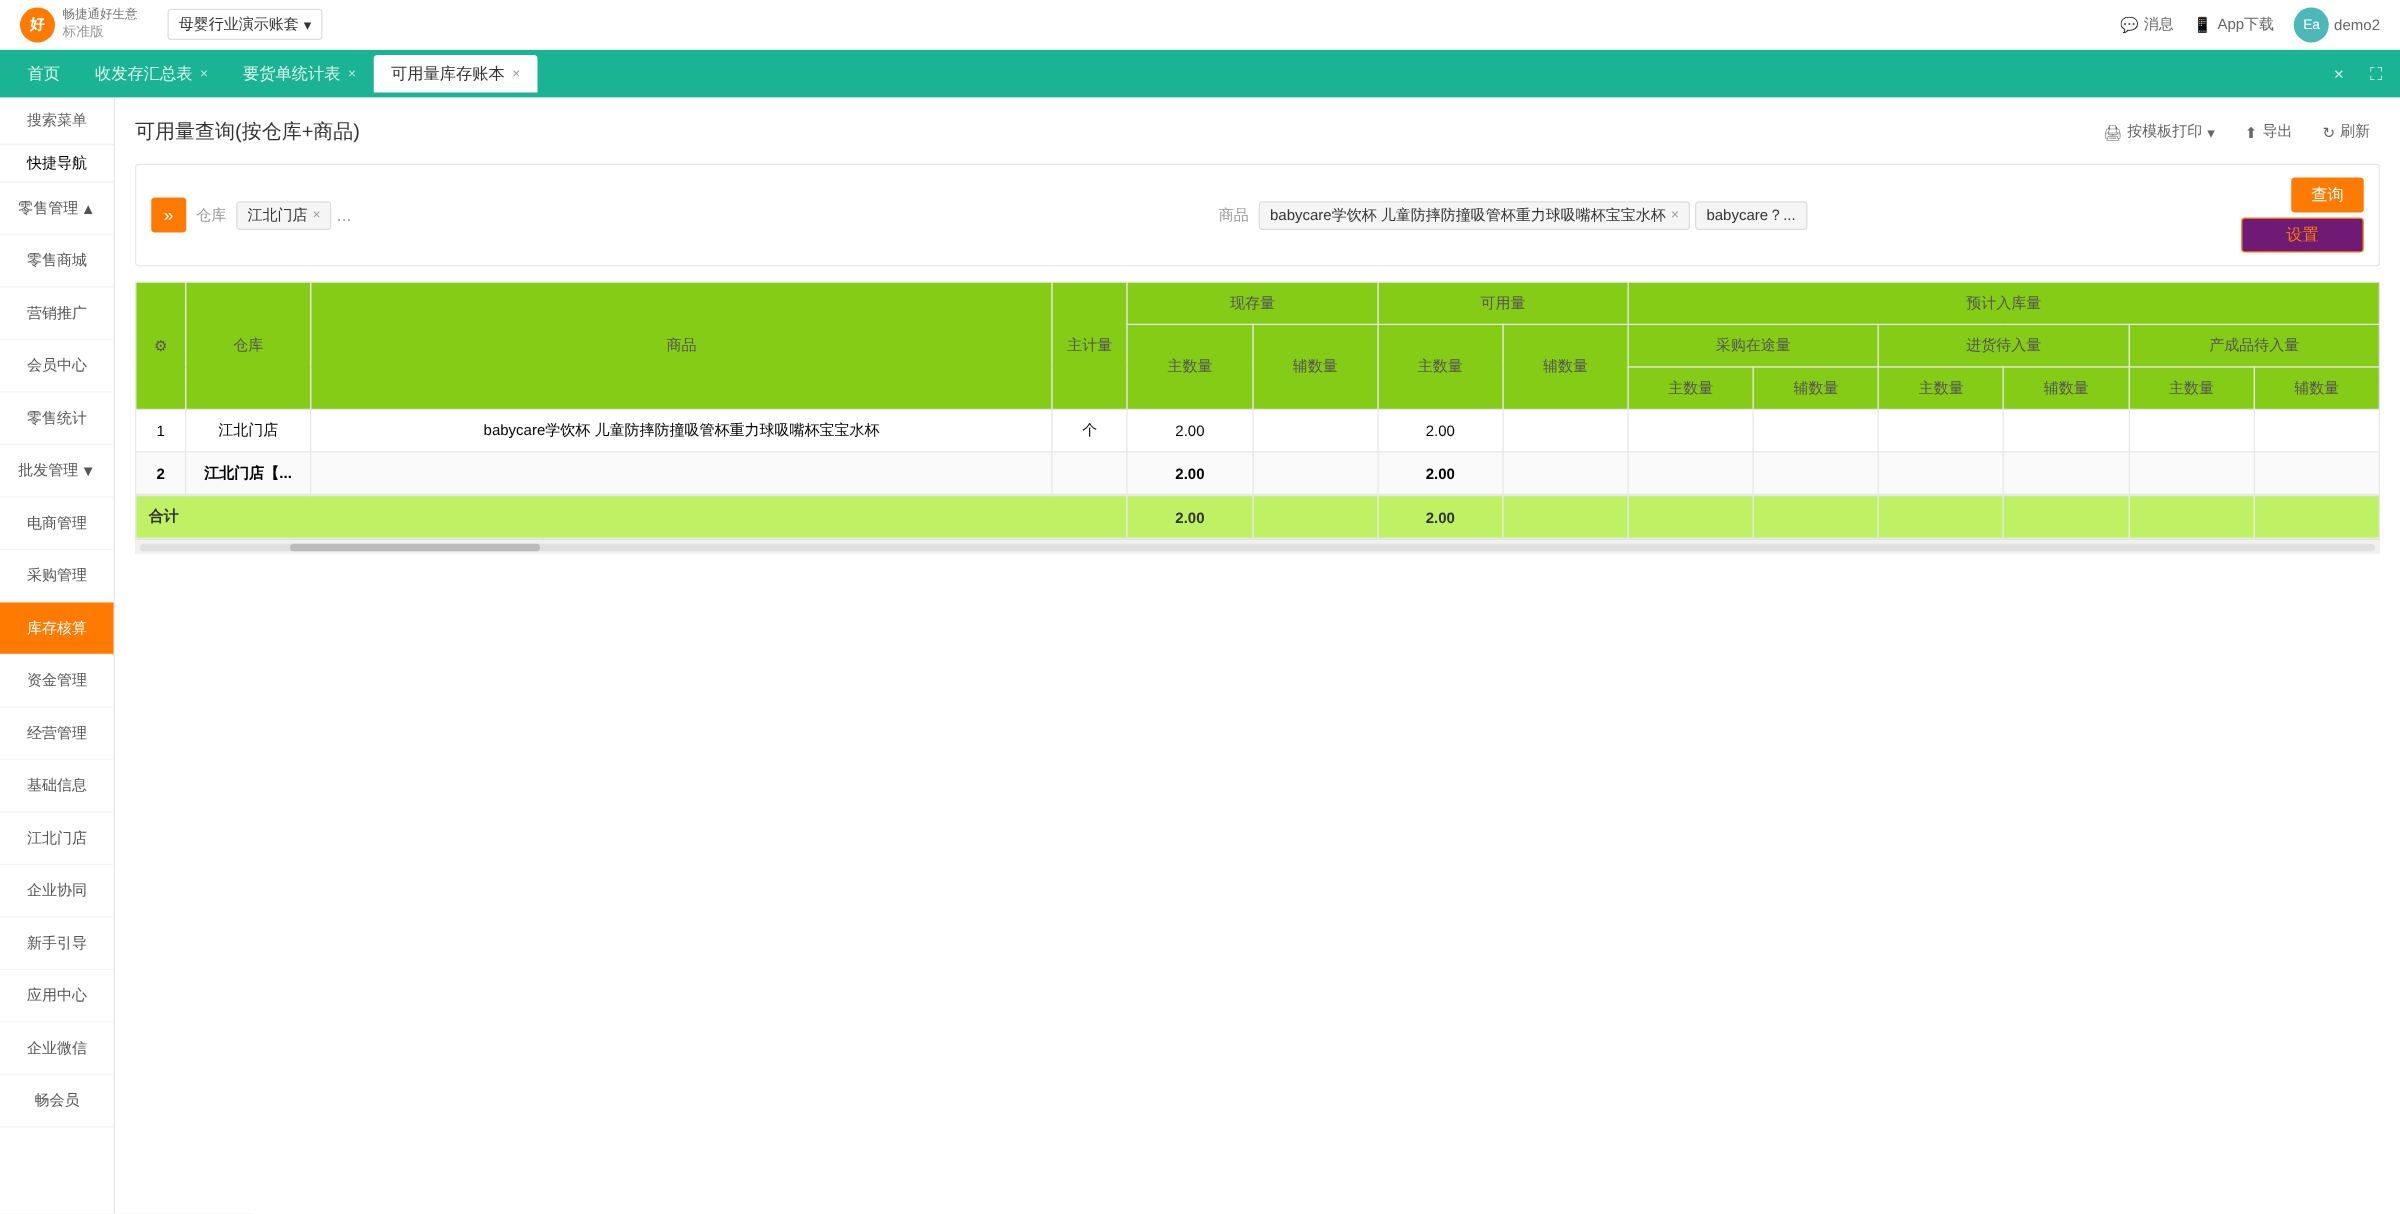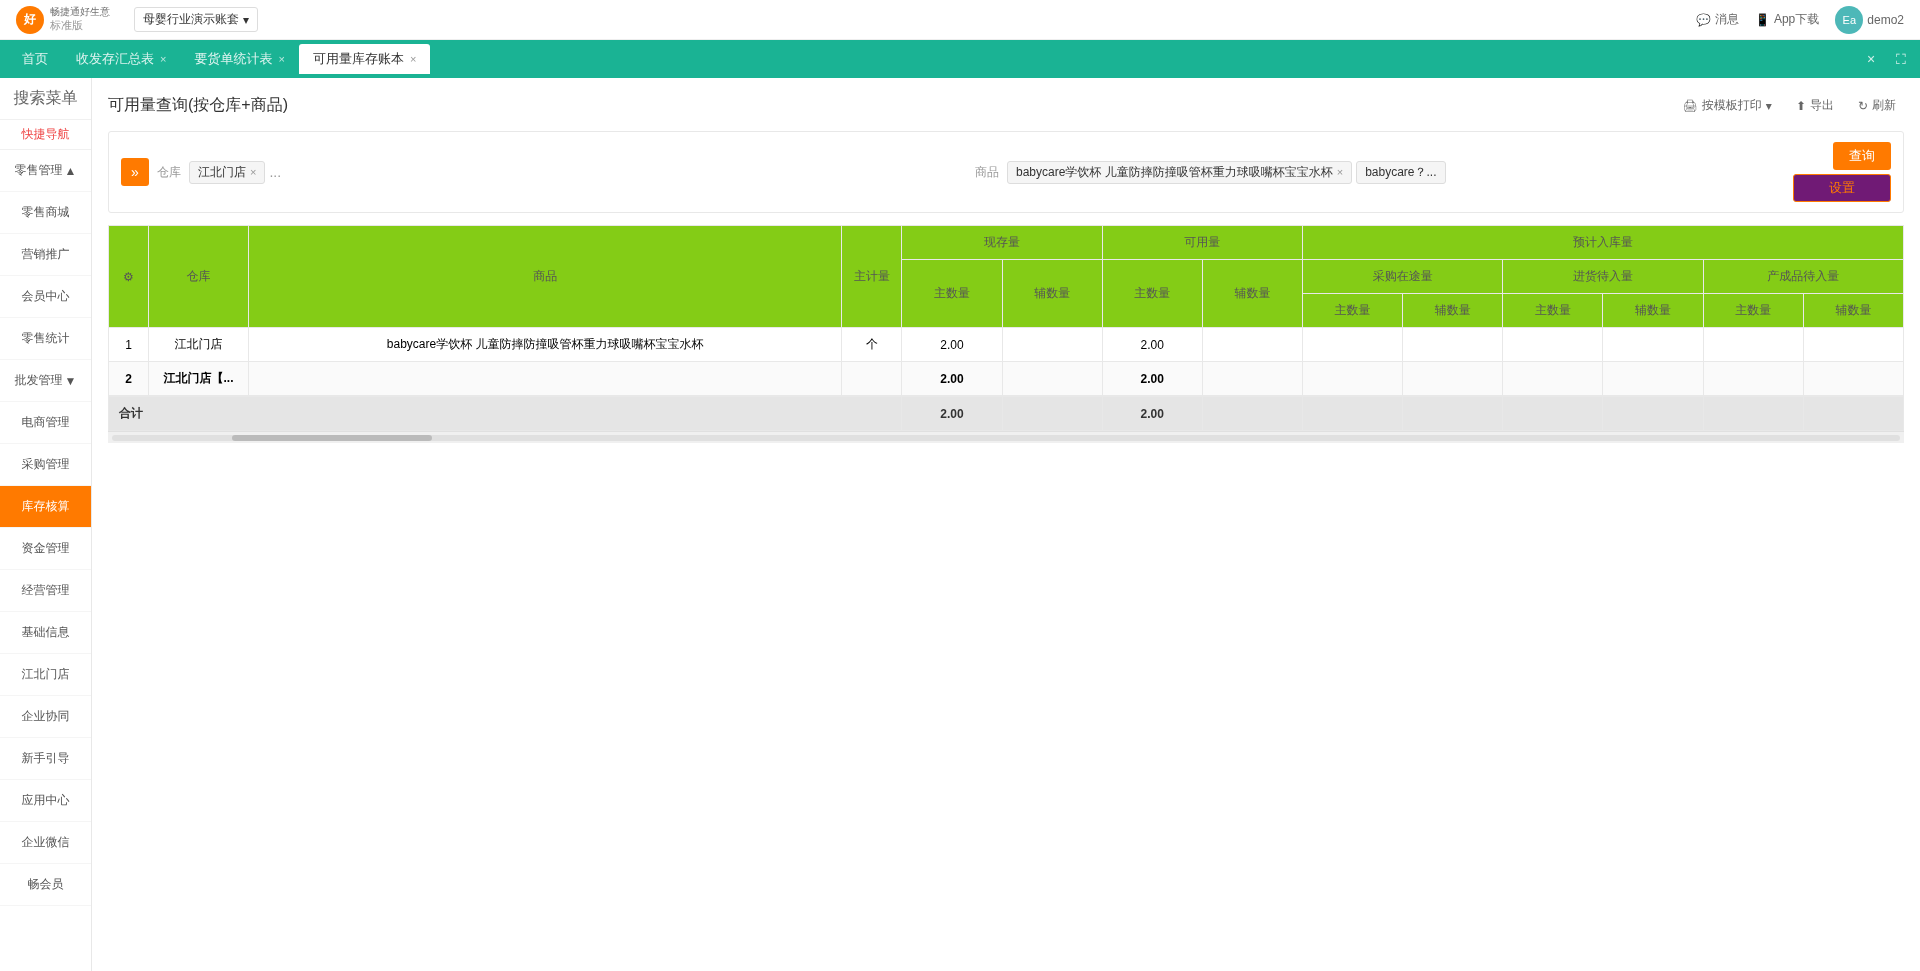--- a/index.html
+++ b/index.html
@@ -34,22 +34,22 @@
     .nav-tab-home { background: transparent; }
     .nav-spacer { flex: 1; }
     .nav-controls { display: flex; align-items: center; gap: 8px; color: rgba(255,255,255,0.8); }
     .nav-ctrl-btn { width: 22px; height: 22px; display: flex; align-items: center; justify-content: center; cursor: pointer; font-size: 14px; }
 
     
     .main-layout { display: flex; flex: 1; overflow: hidden; }
 
     
     .sidebar { width: 92px; background: #fff; border-right: 1px solid #e8e8e8; display: flex; flex-direction: column; overflow-y: auto; flex-shrink: 0; }
-    .sidebar-search { padding: 10px 0; font-size: 16px; color: #666; cursor: pointer; border-bottom: 1px solid #f0f0f0; text-align: center; font-family: Liberation Mono, monospace; }
-    .sidebar-nav { padding: 6px 8px; font-size: 12px; color: #ef4444; cursor: pointer; border-bottom: 1px solid #f0f0f0; text-align: center; }
+    .sidebar-search { padding: 10px 0; font-size: 12px; color: #666; cursor: pointer; border-bottom: 1px solid #f0f0f0; text-align: center; font-family: Liberation Mono, monospace; }
+    .sidebar-nav { padding: 6px 8px; font-size: 12px; color: #000000; cursor: pointer; border-bottom: 1px solid #f0f0f0; text-align: center; }
     .sidebar-item {
       padding: 12px 8px; font-size: 12px; color: #555; cursor: pointer; text-align: center;
       display: flex; flex-direction: column; align-items: center; gap: 3px; border-bottom: 1px solid #f5f5f5;
     }
     .sidebar-item.active { background: #ff7a00; color: #fff; }
     .sidebar-item-with-arrow { display: flex; align-items: center; justify-content: center; gap: 2px; }
 
     
     .content-area { flex: 1; overflow-y: auto; padding: 0; background: #f5f5f5; }
     .page-content { background: #fff; margin: 0; padding: 16px; min-height: 100%; }
@@ -83,21 +83,21 @@
     .data-table .group-header { background: #fafafa; font-weight: 600; }
     .col-seq { width: 40px; }
     .col-warehouse { width: 100px; }
     .col-product { width: auto; text-align: left; }
     .col-unit { width: 60px; }
     .th-main { background: #ecf9f7; }
     .th-avail { background: #e8f8f5; }
     .th-pred { background: #f0f0f0; }
 
     
-    .table-footer { background: #e5e5e5; border-top: 2px solid #e8e8e8; }
+    .table-footer { background: #bef264; border-top: 2px solid #e8e8e8; }
     .table-footer td { font-weight: 600; color: #333; border: 1px solid #e8e8e8; padding: 8px 10px; text-align: center; }
 
     
     .scroll-hint { height: 12px; background: #f0f0f0; border-top: 1px solid #e0e0e0; display: flex; align-items: center; padding: 0 4px; }
     .scroll-track { width: 100%; height: 6px; background: #e0e0e0; border-radius: 3px; position: relative; }
     .scroll-thumb { width: 200px; height: 6px; background: #bbb; border-radius: 3px; position: absolute; left: 120px; }
     .table-wrapper { overflow-x: auto; }
   </style>
 </head>
 <body>

